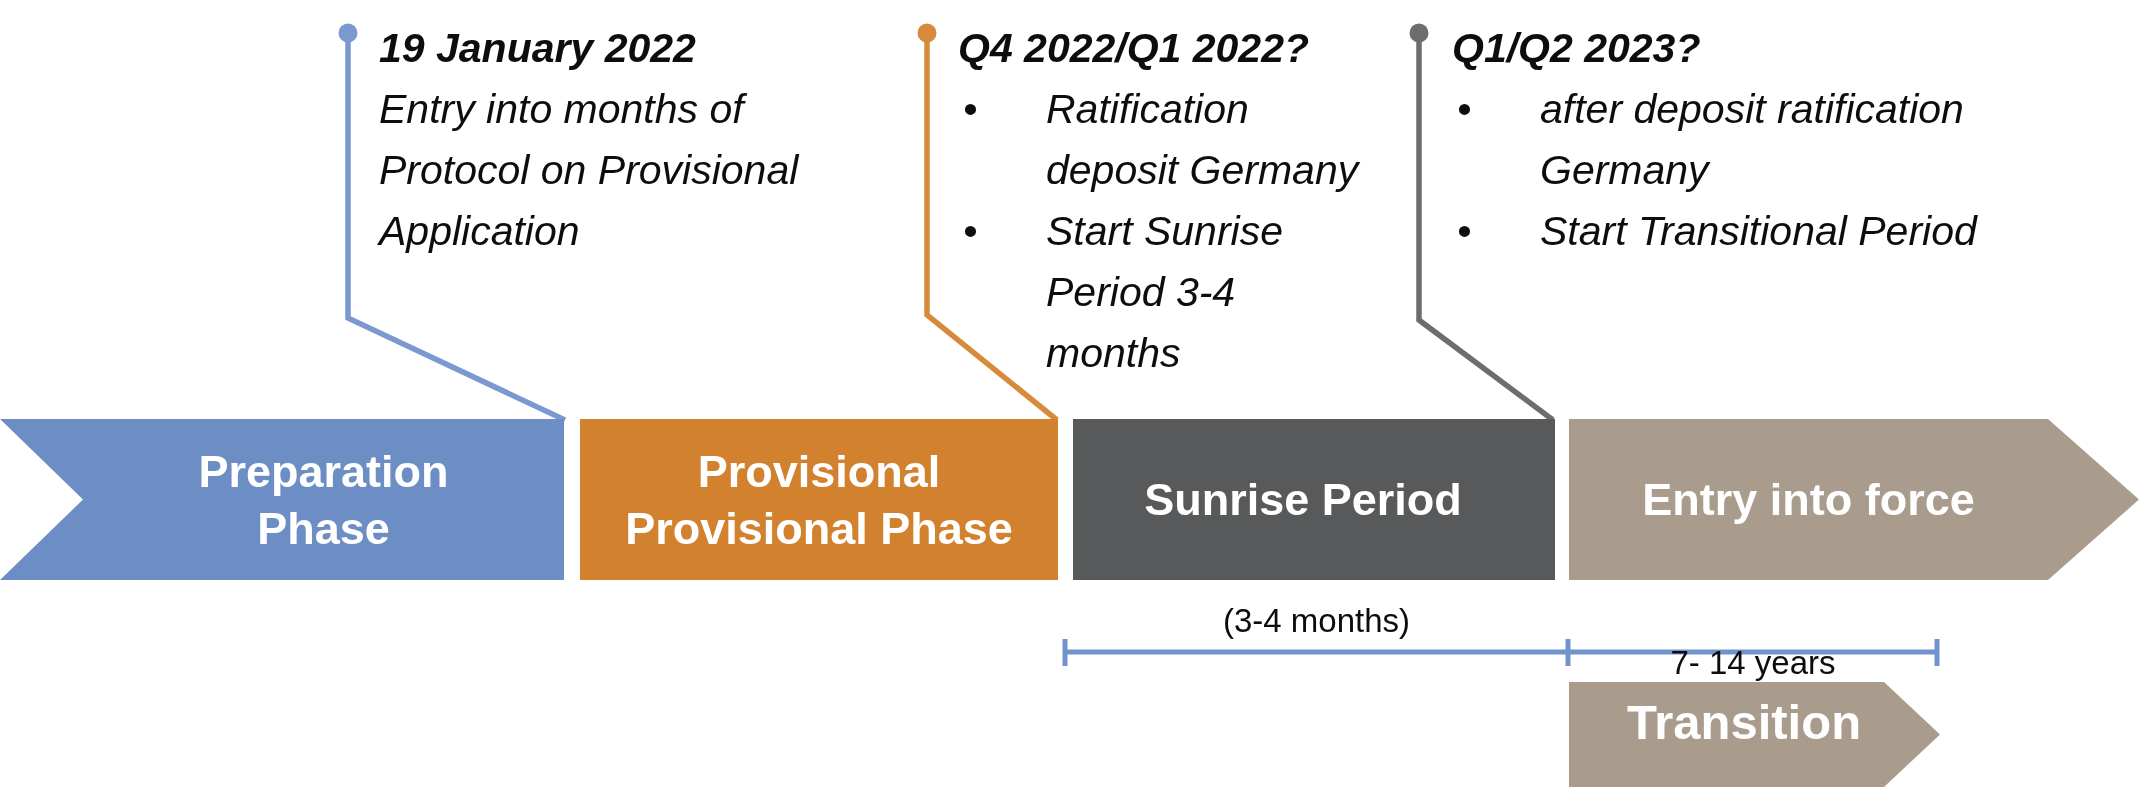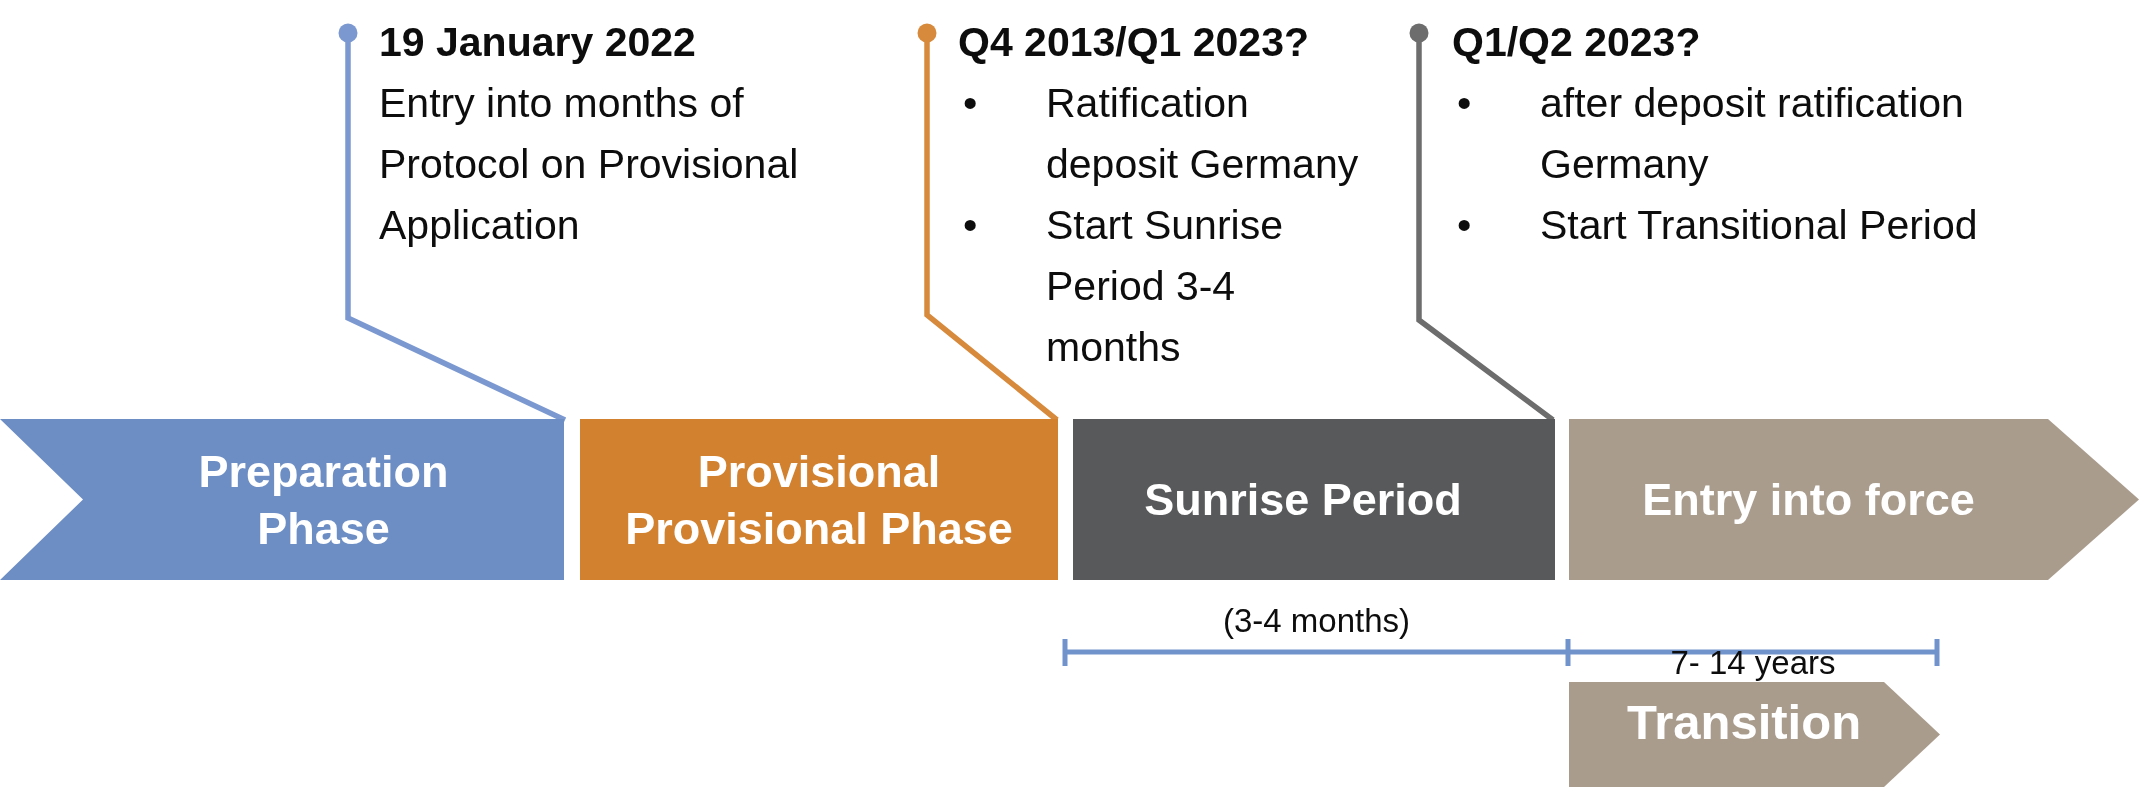--- a/index.html
+++ b/index.html
@@ -19,24 +19,25 @@
   .shapes-layer {
     position: absolute;
     left: 0;
     top: 0;
     width: 2152px;
     height: 798px;
   }
   
   .callout {
     position: absolute;
-    top: 12px;
+    top: 18px;
     font-size: 41px;
     line-height: 61px;
     white-space: nowrap;
+    font-style: italic;
   }
   .callout-1 { left: 379px; }
   .callout-2 { left: 958px; }
   .callout-3 { left: 1452px; }
   .callout .date { font-weight: bold; }
   .bullet-item { position: relative; padding-left: 88px; }
   .bullet-item .marker {
     position: absolute;
     left: 5px;
     top: 0;
@@ -121,21 +122,21 @@
   </svg>
 
   <div class="callout callout-1">
     <div class="date">19 January 2022</div>
     <div>Entry into months of</div>
     <div>Protocol on Provisional</div>
     <div>Application</div>
   </div>
 
   <div class="callout callout-2">
-    <div class="date">Q4 2013/Q1 2023?</div>
+    <div class="date">Q4 2022/Q1 2022?</div>
     <div class="bullet-item">
       <span class="marker">•</span>
       <div>Ratification</div>
       <div>deposit Germany</div>
     </div>
     <div class="bullet-item">
       <span class="marker">•</span>
       <div>Start Sunrise</div>
       <div>Period 3-4</div>
       <div>months</div>

